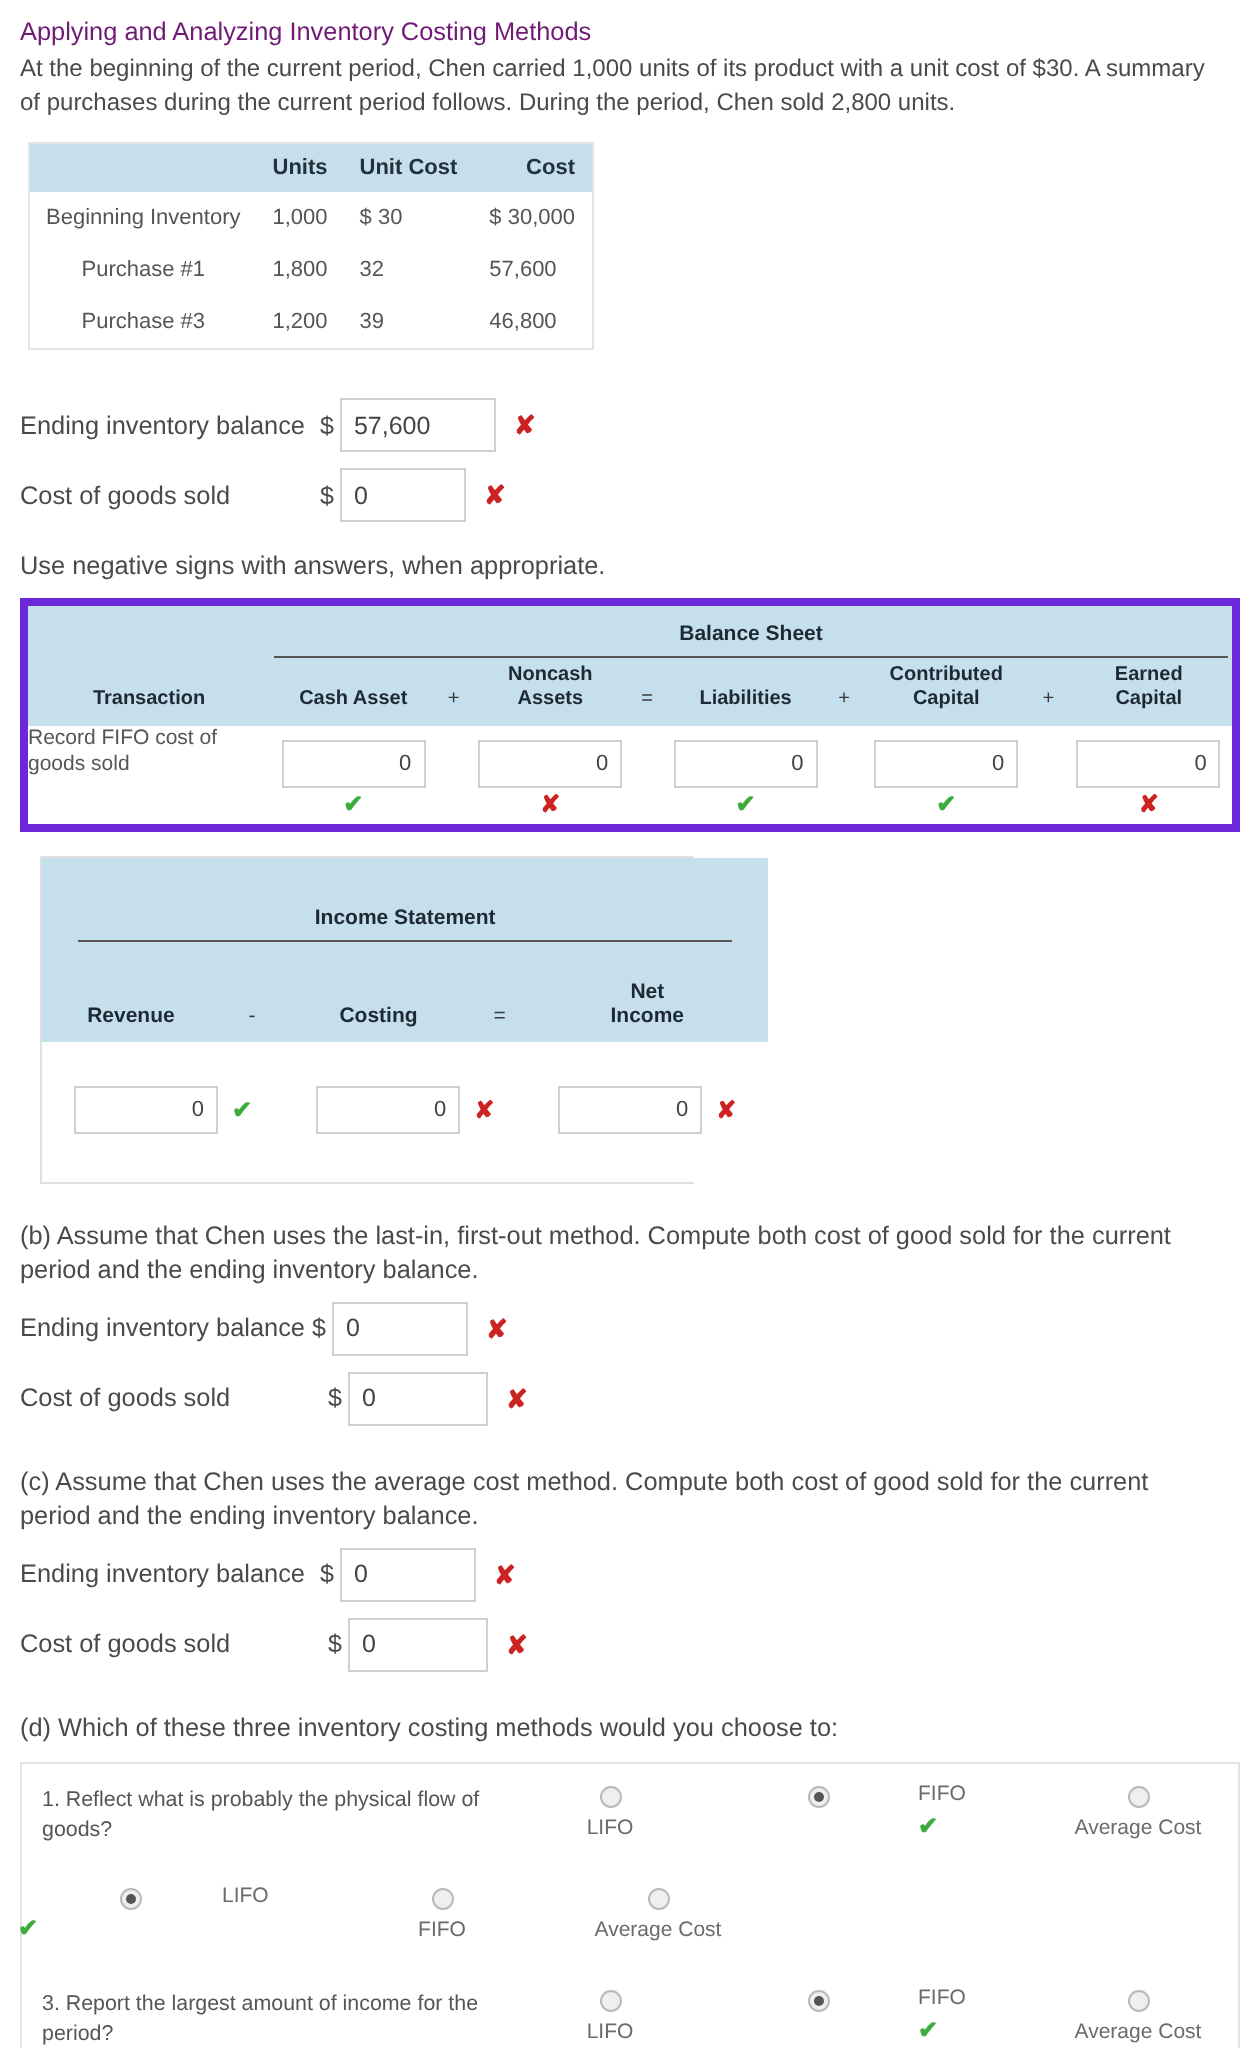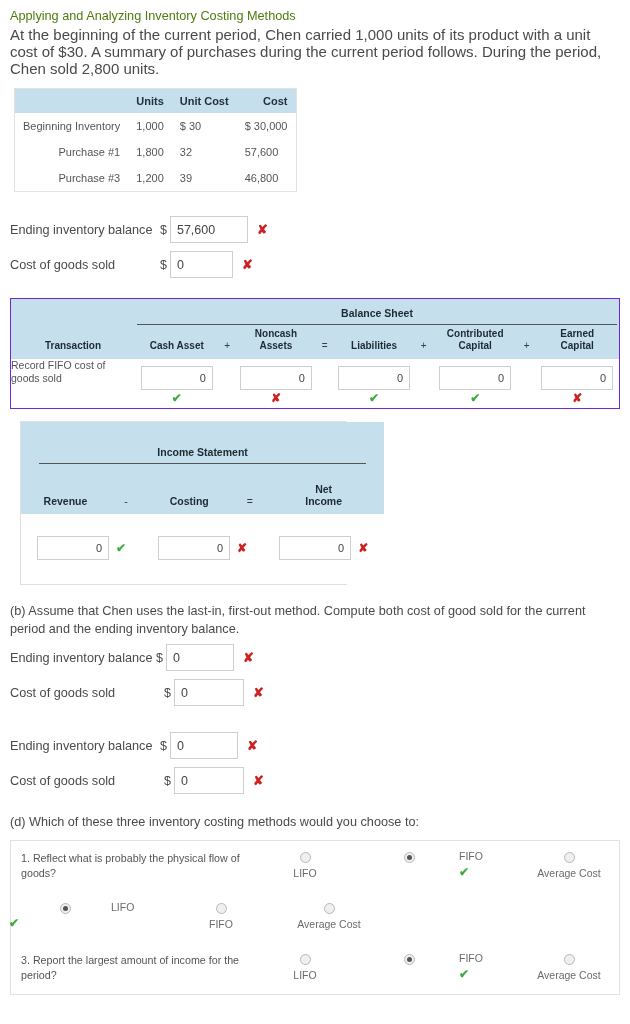--- a/index.html
+++ b/index.html
@@ -16,26 +16,26 @@
     color: #4a4a4a;
     overflow: hidden;
     position: relative;
   }
 
   .page { padding: 8px 10px 0 10px; }
 
   
   .intro-title {
     font-size: 12.7px;
-    color: #4d7c0f;
+    color: #701a75;
     line-height: 17px;
     margin: 0 0 1px 0;
   }
   .intro-body {
-    font-size: 15px;
+    font-size: 12px;
     color: #4a4a4a;
     line-height: 17px;
     margin: 0;
     max-width: 600px;
   }
 
   
   .summary-wrap { margin: 11px 0 0 4px; }
   table.summary {
     border-collapse: collapse;
@@ -55,21 +55,21 @@
     white-space: nowrap;
   }
   table.summary thead th.blank { background: #c5e0ec; }
   table.summary tbody td {
     padding: 7px 8px;
     text-align: left;
     white-space: nowrap;
     font-size: 11px;
     color: #555;
   }
-  table.summary tbody td.rowlabel { text-align: right; padding-left: 8px; margin-top: 44px; }
+  table.summary tbody td.rowlabel { text-align: center; padding-left: 8px; margin-top: 44px; }
 
   
   .prompt {
     font-size: 12.7px;
     line-height: 17.5px;
     color: #4a4a4a;
     margin: 0;
     max-width: 600px;
   }
   .spacer-18 { height: 18px; }
@@ -104,21 +104,21 @@
   .mark {
     font-size: 13px;
     font-weight: bold;
     margin-left: 9px;
     line-height: 1;
   }
   .mark.wrong { color: #cc2222; }
 
   
   .fse-outer {
-    border: 1px solid #6d28d9;
+    border: 4px solid #6d28d9;
     background: #be185d;
     margin-top: 6px;
     padding: 0;
   }
   table.fse {
     border-collapse: collapse;
     width: 100%;
     font-size: 10.5px;
   }
   table.fse .hdrband { background: #c5e0ec; }
@@ -351,20 +351,21 @@
   </div>
 
   <div class="answer-row">
     <span class="answer-label" style="width:150px">Cost of goods sold</span>
     <span class="dollar">$</span>
     <input class="ansbox" style="width: 63px;" value="0">
     <span class="mark wrong">✘</span>
   </div>
 
   <div class="spacer-12"></div>
+  <p class="prompt">Use negative signs with answers, when appropriate.</p>
 
   <div class="fse-outer">
     <table class="fse">
       <tbody>
           <tr class="hdrband">
         <td class="hdrband"></td>
         <td class="hdrband" colspan="9">
           <div class="group-title">Balance Sheet</div>
           <div class="group-rule"></div>
         </td>
@@ -487,20 +488,21 @@
 
   <div class="answer-row">
     <span class="answer-label" style="width:154px">Cost of goods sold</span>
     <span class="dollar">$</span>
     <input class="ansbox" style="width: 70px;" value="0">
     <span class="mark wrong">✘</span>
   </div>
 
   <div class="spacer-18"></div>
 
+  <p class="prompt">(c) Assume that Chen uses the average cost method. Compute both cost of good sold for the current period and the ending inventory balance.</p>
 
   <div class="answer-row">
     <span class="answer-label" style="width:150px">Ending inventory balance</span>
     <span class="dollar">$</span>
     <input class="ansbox" style="width: 68px;" value="0">
     <span class="mark wrong">✘</span>
   </div>
 
   <div class="answer-row">
     <span class="answer-label" style="width:154px">Cost of goods sold</span>

